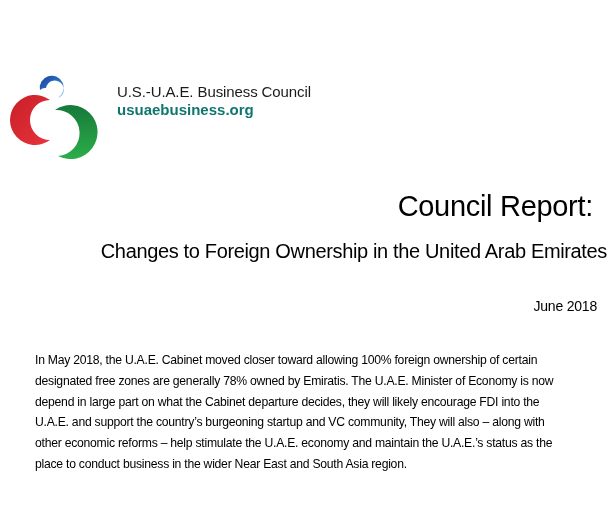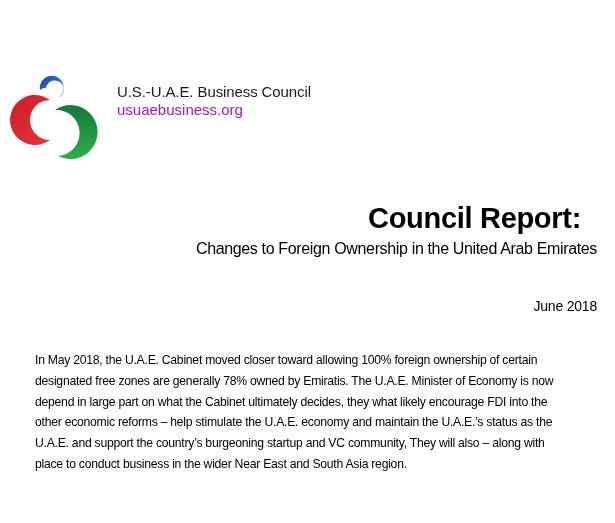--- a/index.html
+++ b/index.html
@@ -37,38 +37,38 @@
       font-size: 15px;
       color: #1a1a1a;
       white-space: nowrap;
       letter-spacing: -0.1px;
     }
     .logo-url {
       position: absolute;
       left: 117px;
       top: 31px;
       font-size: 15px;
-      font-weight: normal;
-      color: #a21caf;
+      font-weight: bold;
+      color: #0f766e;
       white-space: nowrap;
     }
     .report-title {
       position: absolute;
       right: 18px;
       top: 186px;
       font-size: 29px;
       color: #000;
       white-space: nowrap;
       letter-spacing: -0.3px;
     }
     .report-subtitle {
       position: absolute;
-      right: 18px;
+      right: 8px;
       top: 240px;
-      font-size: 16px;
+      font-size: 20px;
       color: #000;
       white-space: nowrap;
       letter-spacing: -0.35px;
     }
     .report-date {
       position: absolute;
       right: 18px;
       top: 298px;
       font-size: 14px;
       color: #000;
@@ -123,24 +123,24 @@
              A 16 16 0 1 1 50 30 Z" fill="url(#gRed)"></path>
 
     <path d="M 55 40
              A 27 27 0 1 1 58 86
              A 18 18 0 1 0 55 40 Z" fill="url(#gGreen)"></path>
   </svg>
   <div class="logo-org-name">U.S.-U.A.E. Business Council</div>
   <div class="logo-url">usuaebusiness.org</div>
 </div>
 
-<h1 class="report-title" style="margin:16px;font-weight:bold;">Council Report:</h1>
+<h1 class="report-title" style="margin:4px;font-weight:normal;">Council Report:</h1>
 <h2 class="report-subtitle" style="margin:0;font-weight:normal;">Changes to Foreign Ownership in the United Arab Emirates</h2>
 <div class="report-date">June 2018</div>
 
 <div class="body-text">
   <span class="body-line">In May  2018, the U.A.E.  Cabinet moved closer toward allowing 100% foreign ownership of certain</span>
   <span class="body-line">designated free zones are generally 78% owned by Emiratis. The U.A.E.  Minister of Economy is now</span>
-  <span class="body-line">depend in large part on what the Cabinet ultimately decides, they what likely encourage FDI into the</span>
+  <span class="body-line">depend in large part on what the Cabinet departure decides, they will likely encourage FDI into the</span>
+  <span class="body-line">U.A.E. and support the country’s burgeoning startup and VC community, They will also – along with</span>
   <span class="body-line">other economic reforms – help stimulate  the U.A.E.  economy and maintain  the U.A.E.’s  status as the</span>
-  <span class="body-line">U.A.E. and support the country’s burgeoning startup and VC community, They will also – along with</span>
   <span class="body-line">place to conduct business in the wider Near East  and South Asia region.</span>
 </div>
 
 </body></html>

